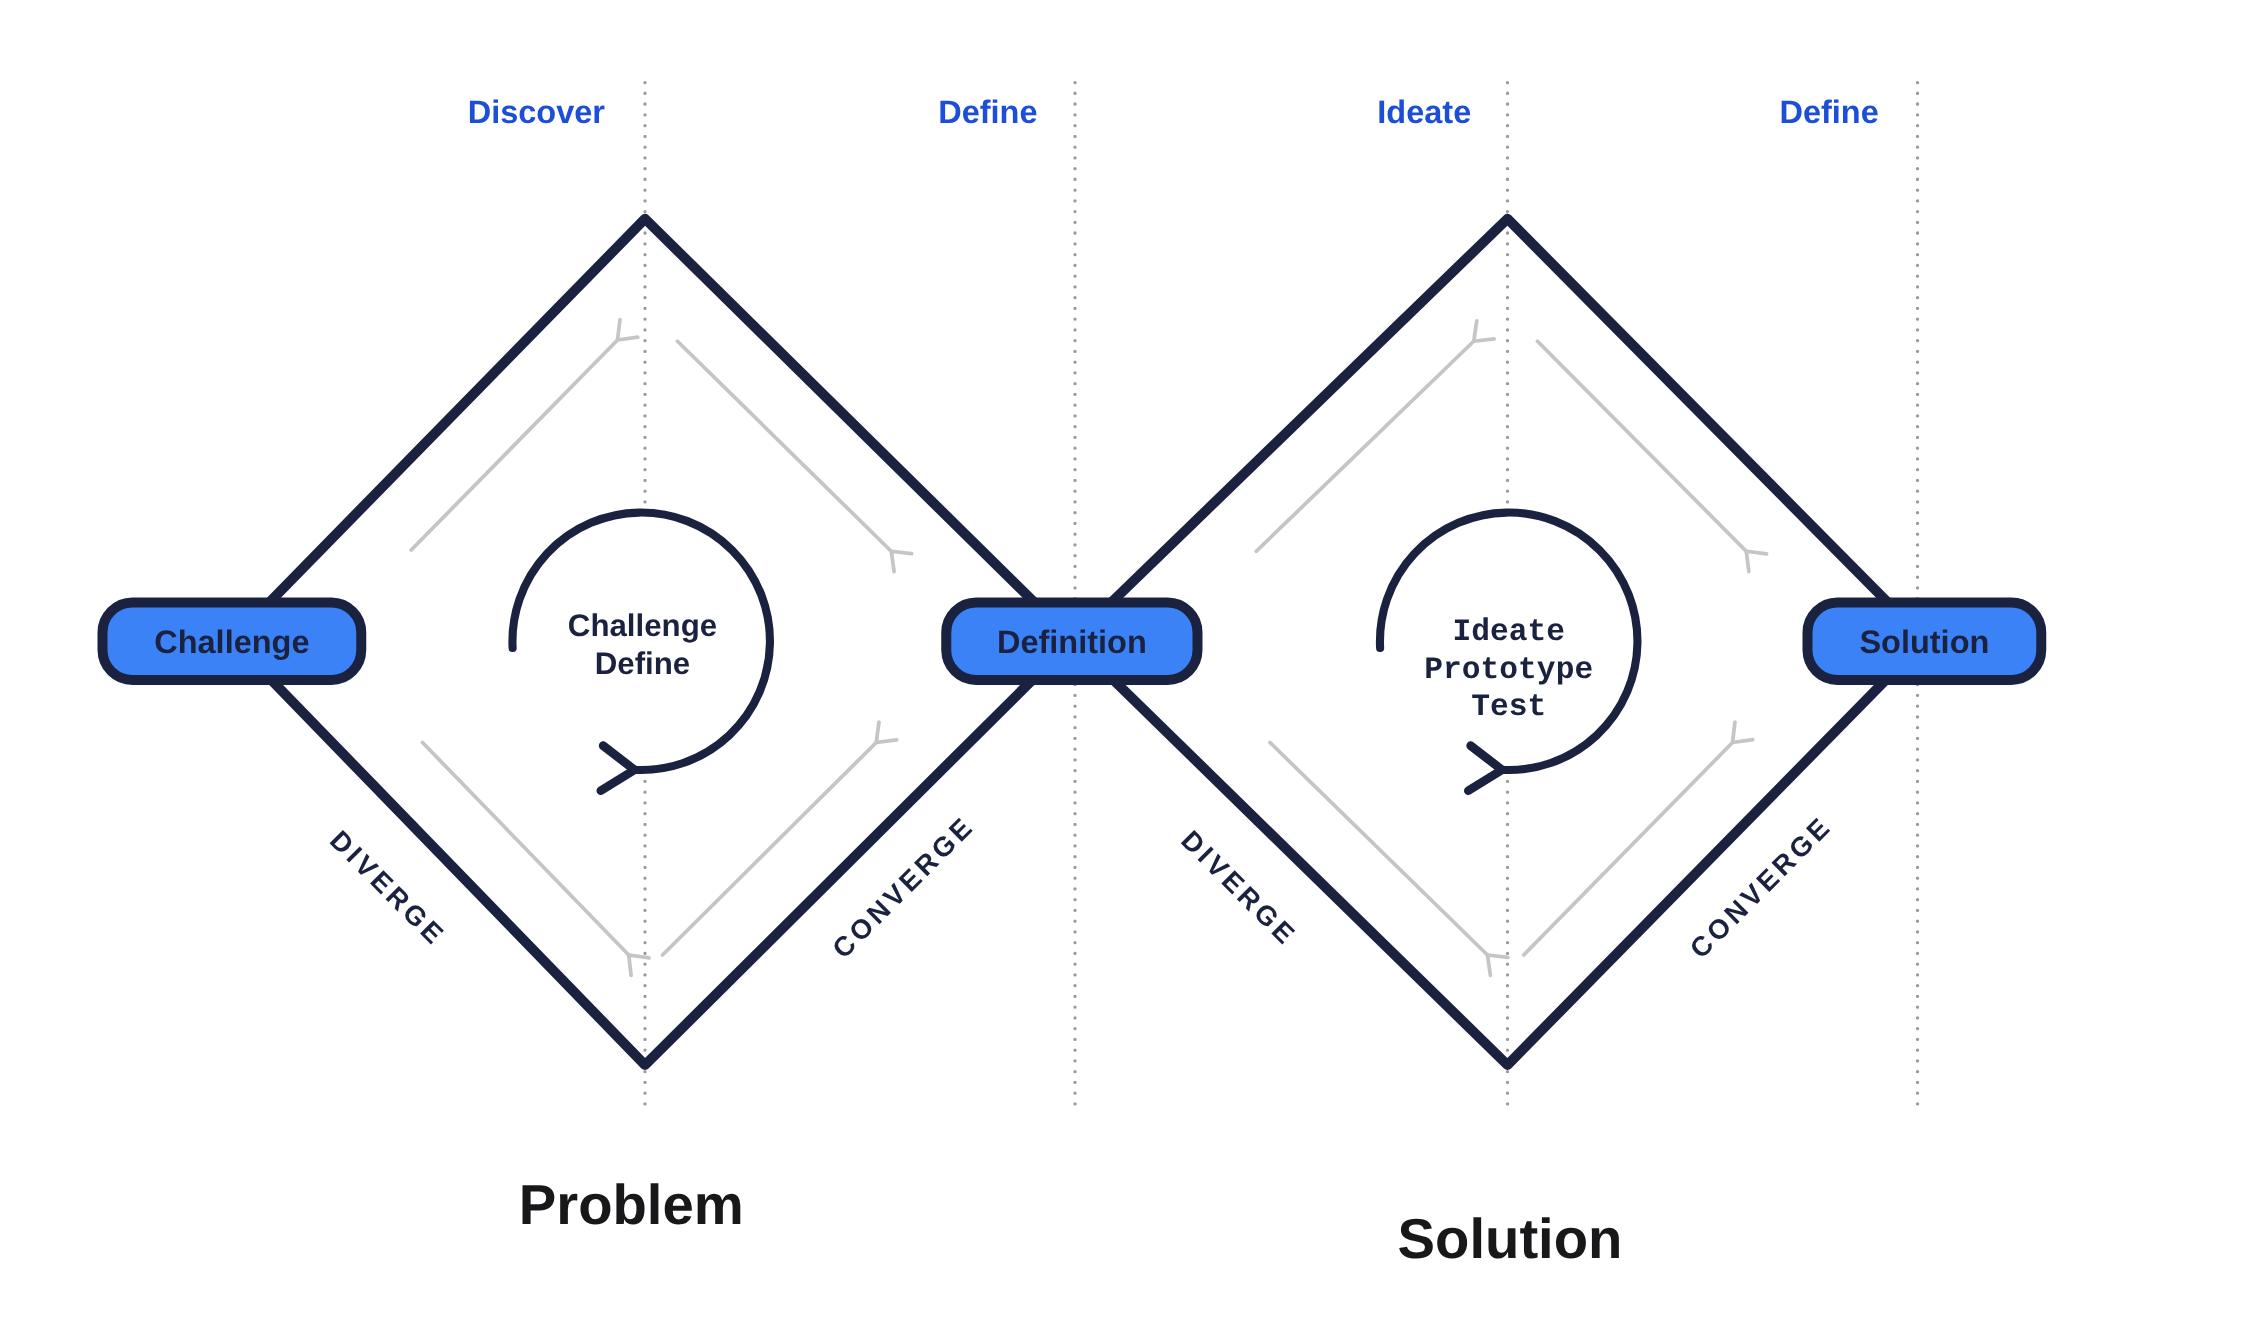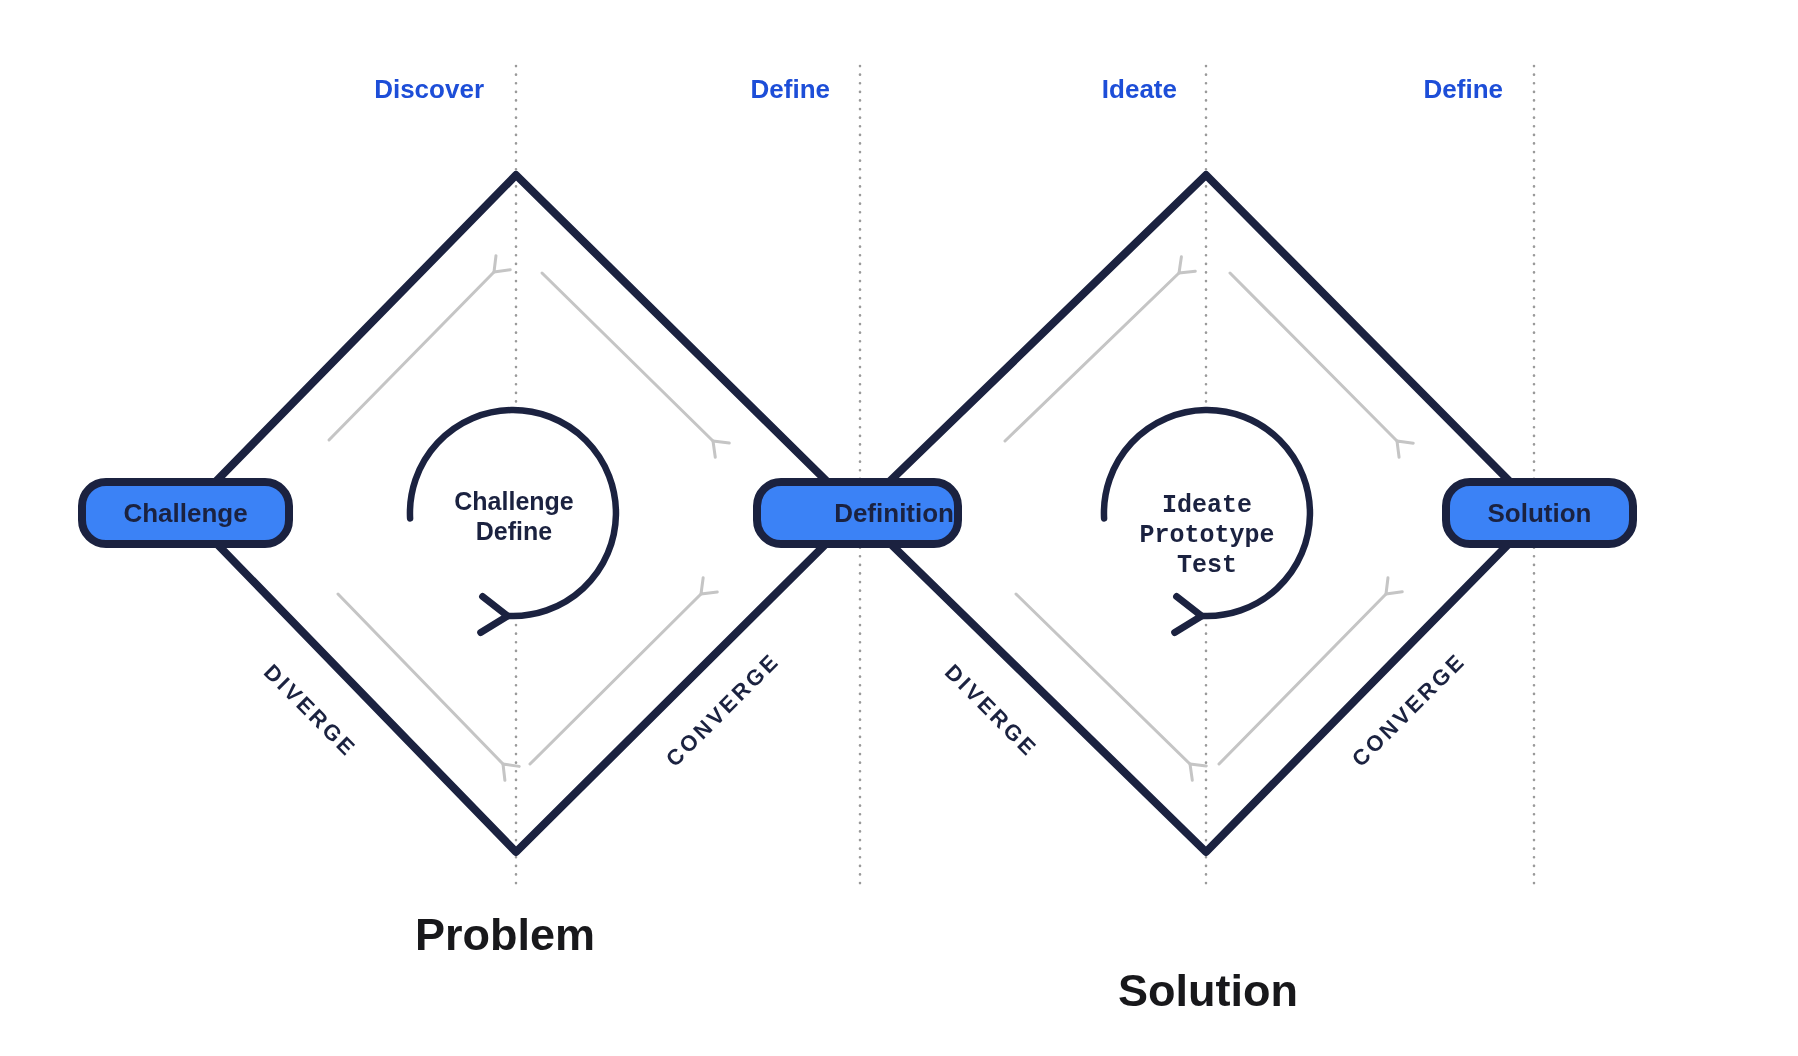--- a/index.html
+++ b/index.html
@@ -92,23 +92,23 @@
   </div>
 
   <div class="edge-label diverge" style="left:310px;  top:711px;">DIVERGE</div>
   <div class="edge-label converge" style="left:723px;  top:710px;">CONVERGE</div>
   <div class="edge-label diverge" style="left:991px;  top:711px;">DIVERGE</div>
   <div class="edge-label converge" style="left:1409px; top:710px;">CONVERGE</div>
 
   <div class="pill" style="left:78px;   width:215px;">
     <span>Challenge</span>
   </div>
-  <div class="pill" style="left:753px;  width:209px;justify-content:flex-end;">
+  <div class="pill" style="left:753px;  width:209px;">
     <span>Definition</span>
   </div>
   <div class="pill" style="left:1442px; width:195px;">
     <span>Solution</span>
   </div>
 
-  <div class="bottom-label" style="left:505px;  top:935px;">Problem</div>
+  <div class="bottom-label" style="left:505px;  top:964px;">Problem</div>
   <div class="bottom-label" style="left:1208px; top:991px;">Solution</div>
 
 </div>
 
 </body></html>

